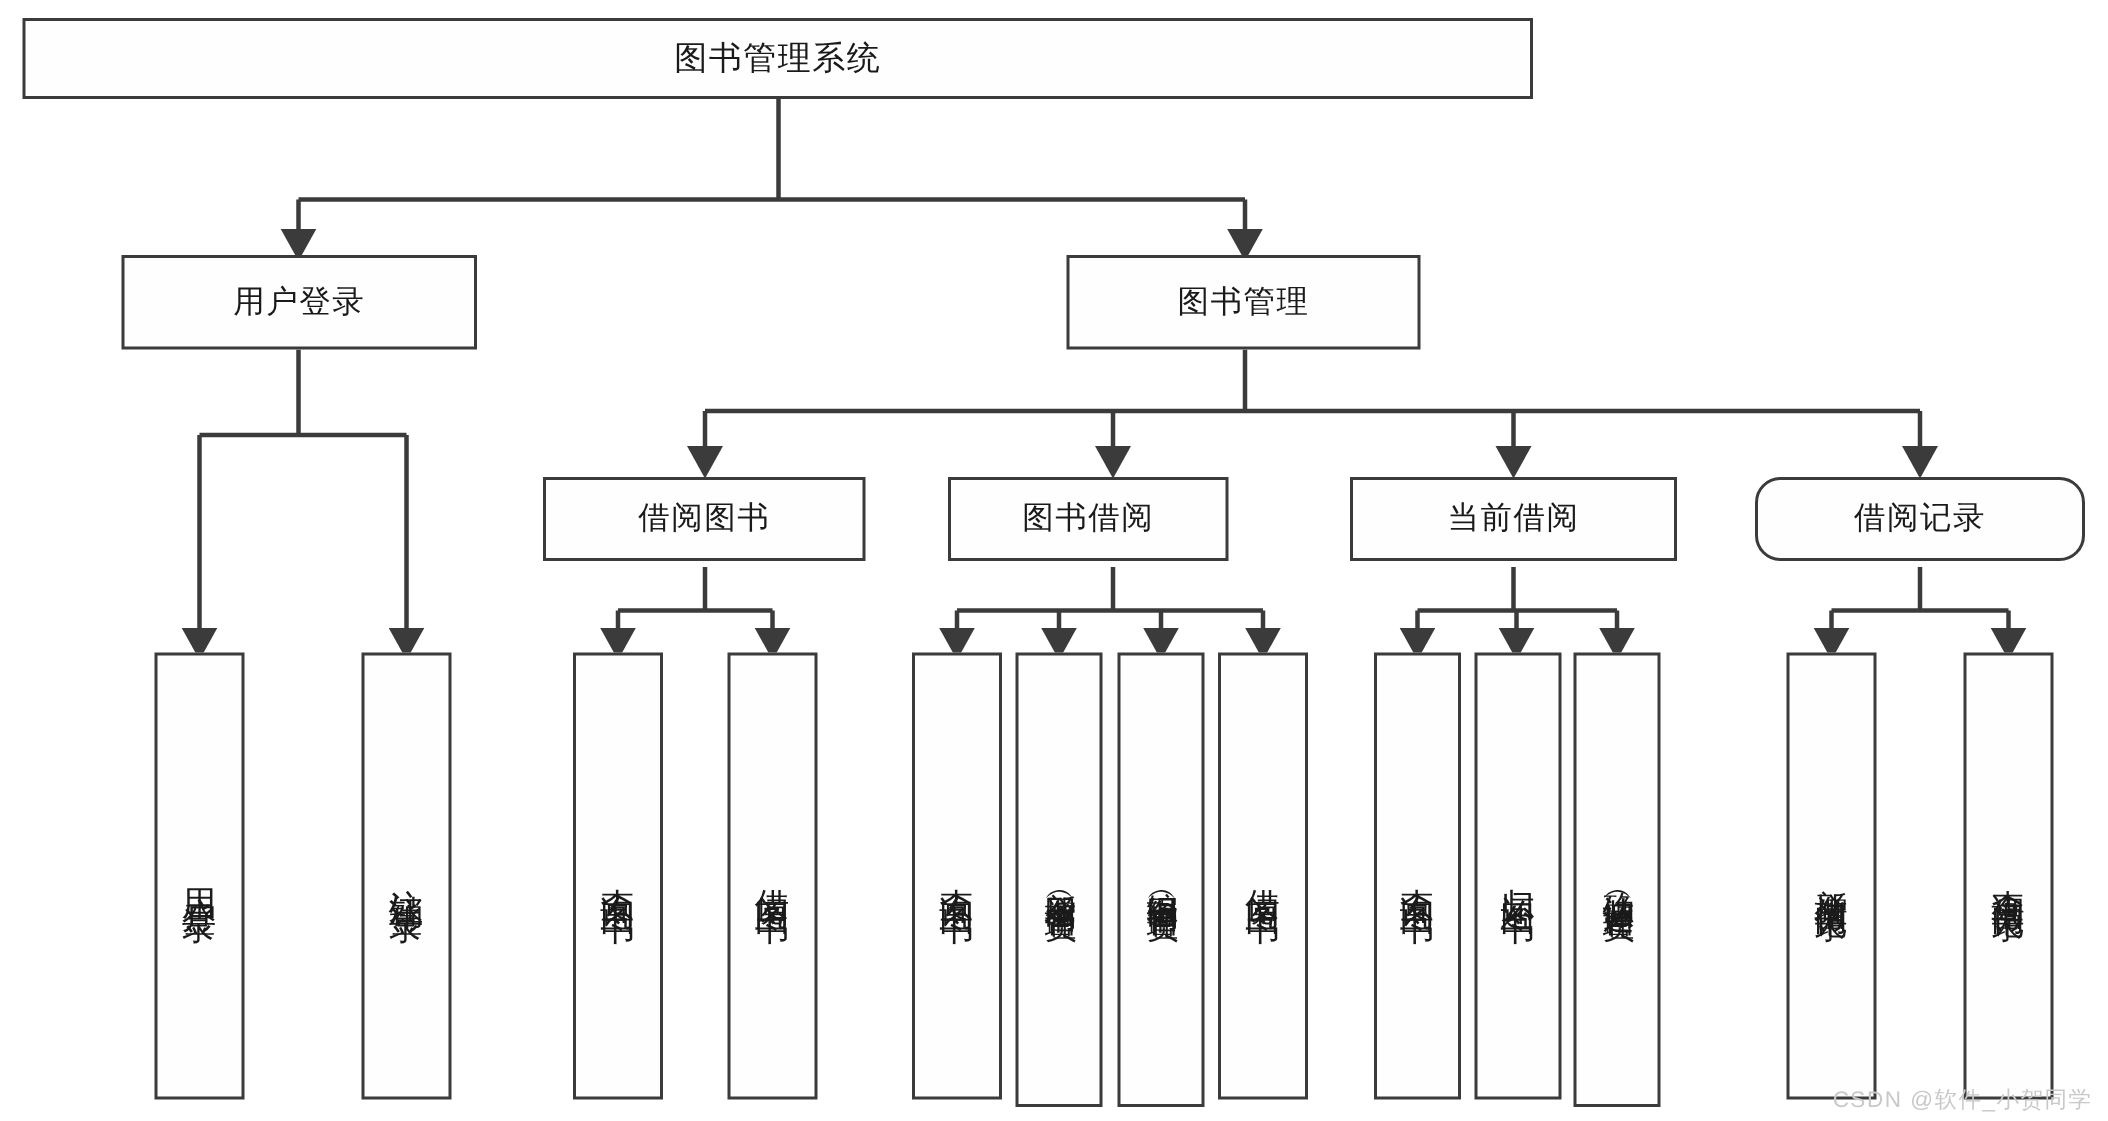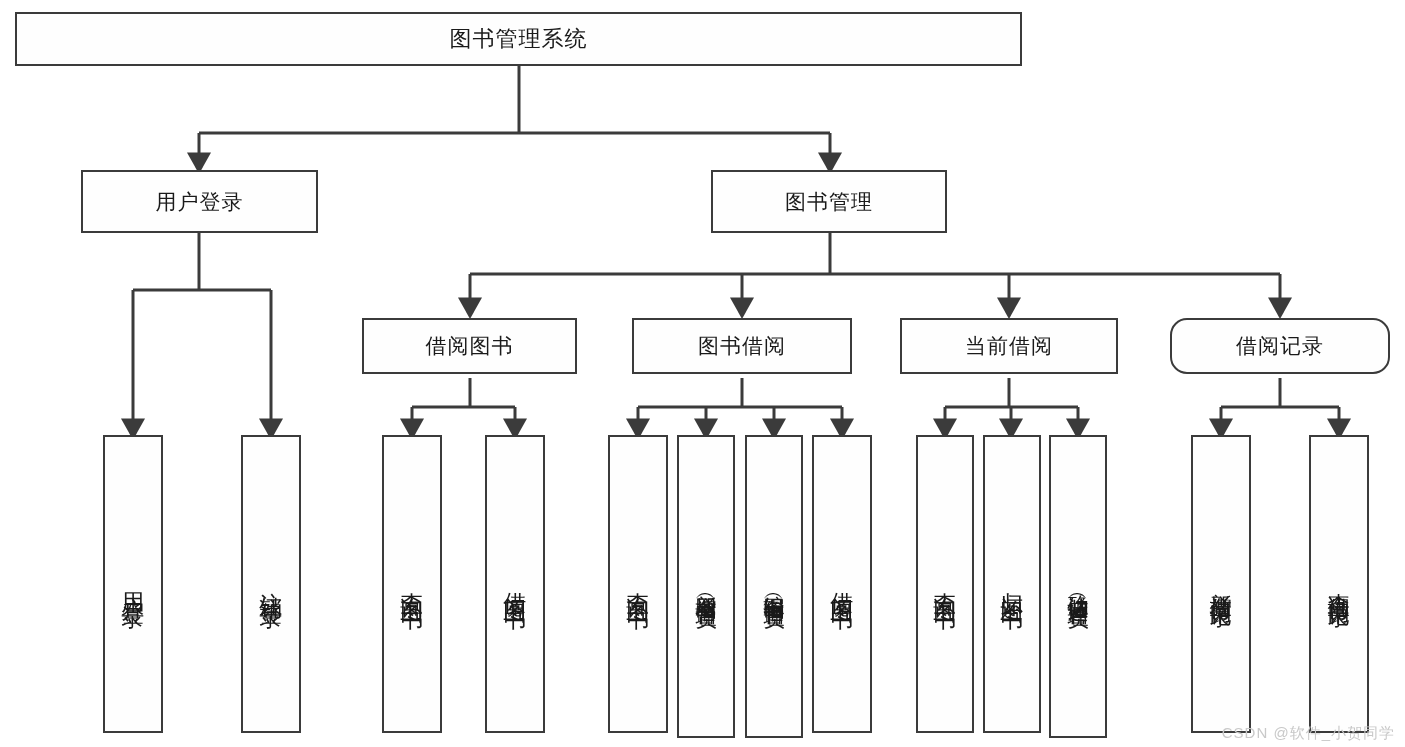--- a/index.html
+++ b/index.html
@@ -134,21 +134,21 @@
   <div class="node horizontal" style="left:81px; top:170px; width:237px; height:63px;">
     <span>用户登录</span>
   </div>
   <div class="node horizontal" style="left:711px; top:170px; width:236px; height:63px;">
     <span>图书管理</span>
   </div>
 
   <div class="node horizontal" style="left:362px; top:318px; width:215px; height:56px;">
     <span>借阅图书</span>
   </div>
-  <div class="node horizontal" style="left:632px; top:318px; width:220px; height:56px;">
+  <div class="node horizontal" style="left:632px; top:318px; width:187px; height:56px;">
     <span>图书借阅</span>
   </div>
   <div class="node horizontal" style="left:900px; top:318px; width:218px; height:56px;">
     <span>当前借阅</span>
   </div>
   <div class="node horizontal" style="left:1170px; top:318px; width:220px; height:56px;border-radius:17px;">
     <span>借阅记录</span>
   </div>
 
   <div class="node vertical" style="left:103px; top:435px; width:60px; height:298px;">

